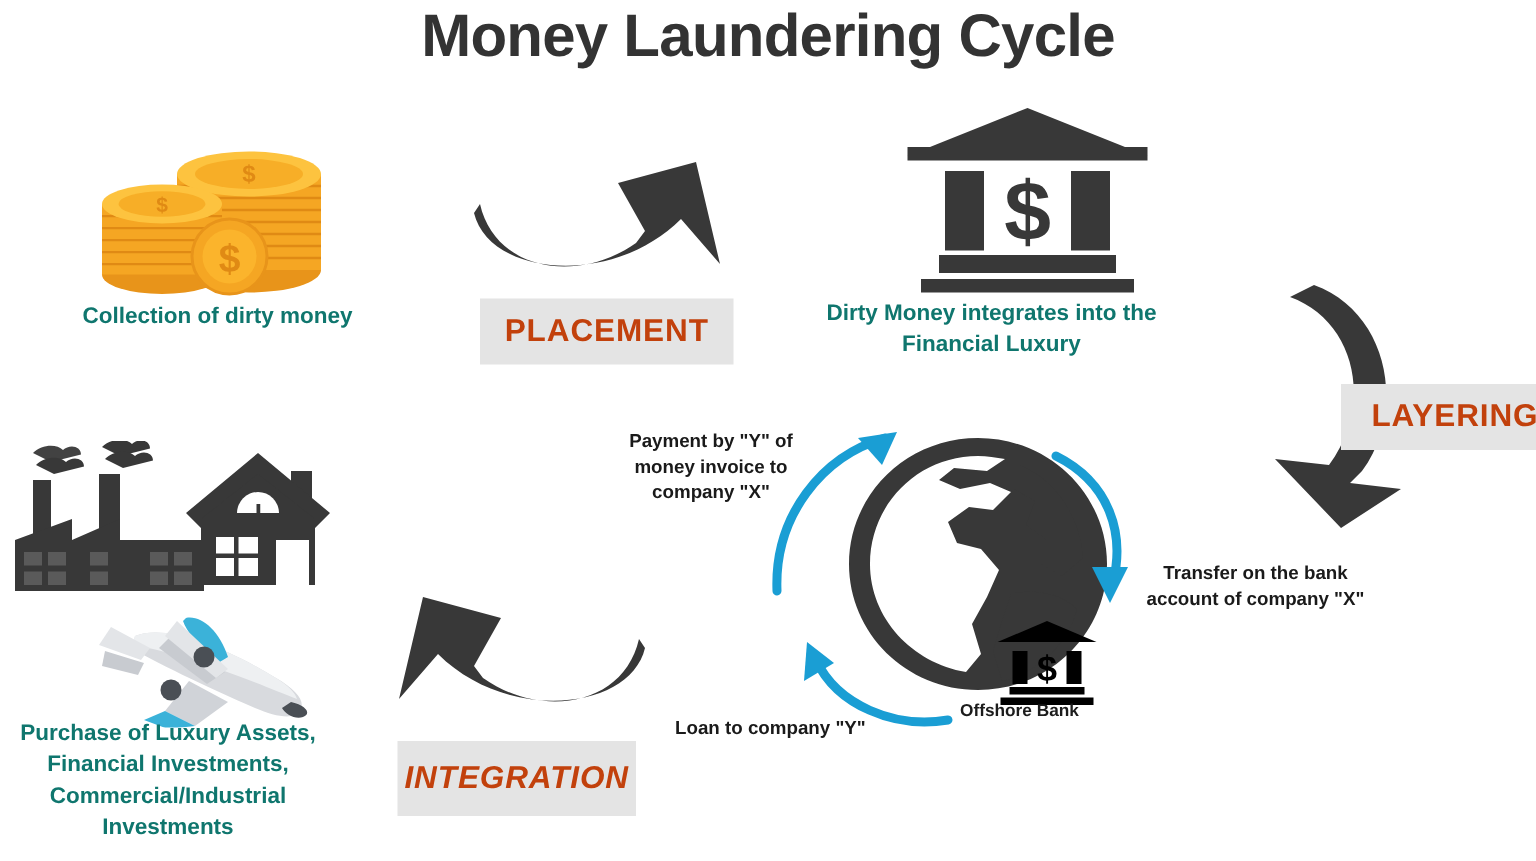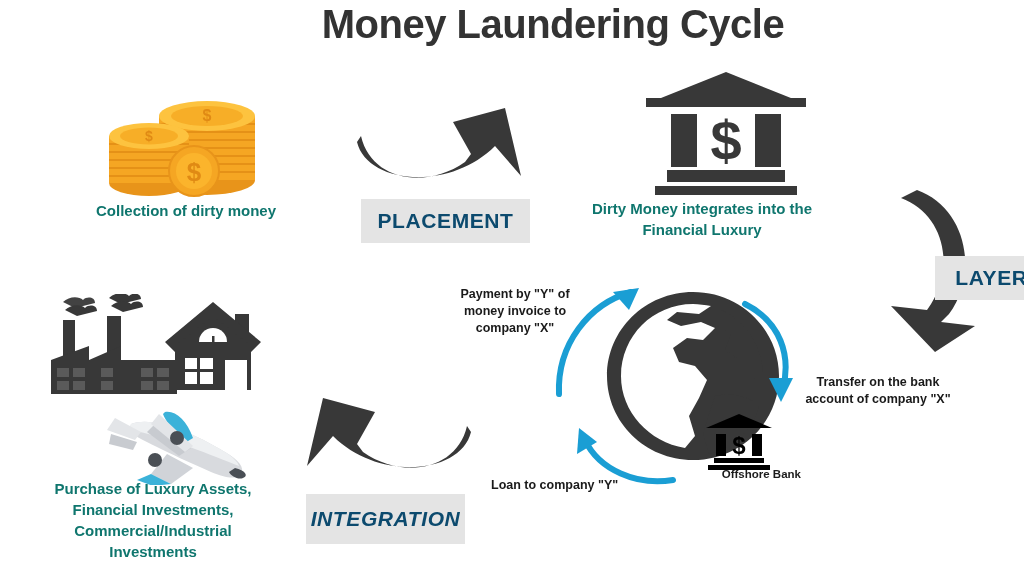--- a/index.html
+++ b/index.html
@@ -6,38 +6,38 @@
     margin: 0; padding: 0;
     background: #ffffff;
   }
   body {
     width: 1024px; height: 574px;
     position: relative;
     overflow: hidden;
     font-family: "Liberation Sans", sans-serif;
     color: #1c1c1c;
   }
-  #canvas { position: absolute; inset: 0; margin-left: 41px; }
+  #canvas { position: absolute; inset: 0; }
 
   .abs { position: absolute; }
 
   
   #title {
     left: 0; top: 2px; width: 1024px;
     text-align: center;
     font-size: 40px;
     font-weight: bold;
     letter-spacing: -0.5px;
     color: #333333;
   }
 
   
   .stage-chip {
     background: #e4e4e4;
-    color: #0c4a6e;
+    color: #c2410c;
     font-size: 21px;
     font-weight: bold;
     letter-spacing: 0.6px;
     display: flex;
     align-items: center;
     justify-content: center;
   }
   #chip-placement { left: 320px; top: 199px; width: 169px; height: 44px; }
   #chip-layering  { left: 894px; top: 256px; width: 152px; height: 44px; }
   #chip-integration { left: 265px; top: 494px; width: 159px; height: 50px; font-style: italic; }
@@ -57,21 +57,21 @@
   .micro-caption {
     font-size: 12.5px;
     font-weight: bold;
     line-height: 17px;
     color: #1a1a1a;
   }
   #cap-payment-false-invoice { left: 400px; top: 286px; width: 148px; text-align: center; }
   #cap-transfer-bank-account { left: 742px; top: 374px; width: 190px; text-align: center; }
   #cap-loan-company { left: 450px; top: 477px; width: 180px; text-align: left; }
   #cap-offshore-bank {
-    left: 640px; top: 468px; width: 120px; text-align: right;
+    left: 640px; top: 468px; width: 120px; text-align: left;
     font-size: 11.5px; font-weight: bold;
   }
 
   
   .icon-wrap { position: absolute; }
   #icon-coins      { left: 58px;  top: 88px;  width: 190px; height: 110px; }
   #icon-bank       { left: 600px; top: 70px;  width: 170px; height: 125px; }
   #icon-globe      { left: 562px; top: 288px; width: 180px; height: 175px; }
   #icon-offshore-bank { left: 663px; top: 412px; width: 70px; height: 58px; }
   #icon-factory    { left: 8px;   top: 294px; width: 130px; height: 105px; }

